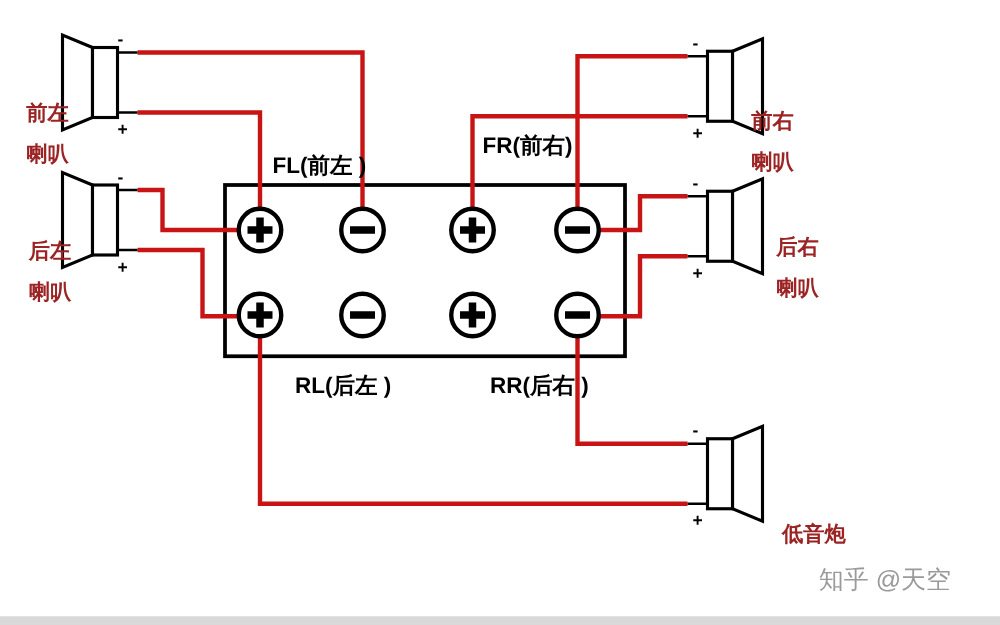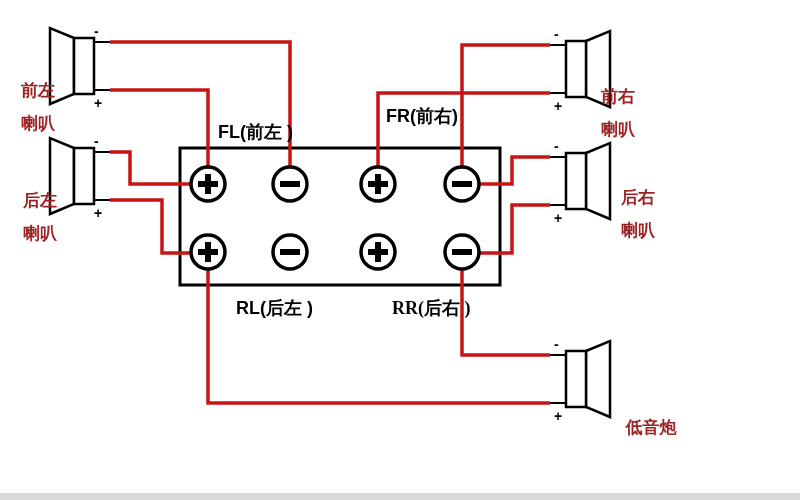--- a/index.html
+++ b/index.html
@@ -115,21 +115,21 @@
       <line class="stub" x1="44" y1="14" x2="60" y2="14"></line>
       <line class="stub" x1="44" y1="62" x2="60" y2="62"></line>
       <polygon class="spk" points="24,10 0,0 0,76 24,66"></polygon>
       <rect class="spk" x="24" y="10" width="20" height="56"></rect>
     </g>
   </svg>
 
   <div class="port-label" style="left:218px;top:120px;">FL(前左 )</div>
   <div class="port-label" style="left:386px;top:104px;">FR(前右)</div>
   <div class="port-label" style="left:236px;top:296px;">RL(后左 )</div>
-  <div class="port-label" style="left:392px;top:296px;font-family:Liberation Serif, serif;">RR(后右 )</div>
+  <div class="port-label" style="left:392px;top:296px;">RR(后右 )</div>
 
   <div class="spk-name" style="left:16px;top:36px;">
     <span>前左</span>
     <span>喇叭</span>
   </div>
   <div class="spk-name" style="left:18px;top:146px;">
     <span>后左</span>
     <span>喇叭</span>
   </div>
   <div class="spk-name" style="left:596px;top:42px;">
@@ -148,15 +148,16 @@
   <div class="pol" style="left:94px;top:96px;">+</div>
   <div class="pol" style="left:94px;top:134px;">-</div>
   <div class="pol" style="left:94px;top:206px;">+</div>
   <div class="pol" style="left:554px;top:27px;">-</div>
   <div class="pol" style="left:554px;top:99px;">+</div>
   <div class="pol" style="left:554px;top:139px;">-</div>
   <div class="pol" style="left:554px;top:211px;">+</div>
   <div class="pol" style="left:554px;top:337px;">-</div>
   <div class="pol" style="left:554px;top:409px;">+</div>
 
+  <div class="watermark">知乎 @天空</div>
 
   <div class="bottom-edge"></div>
 </div>
 
 </body></html>

